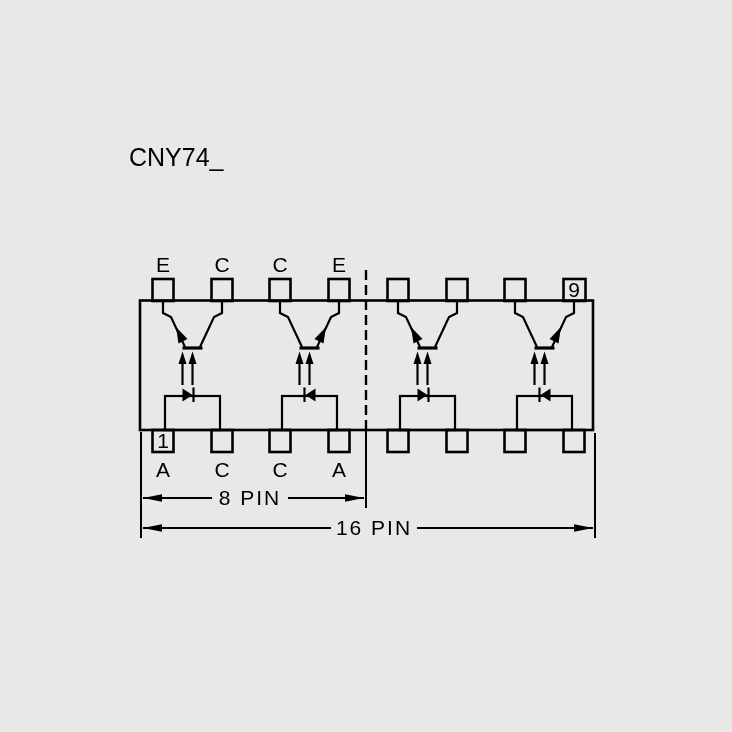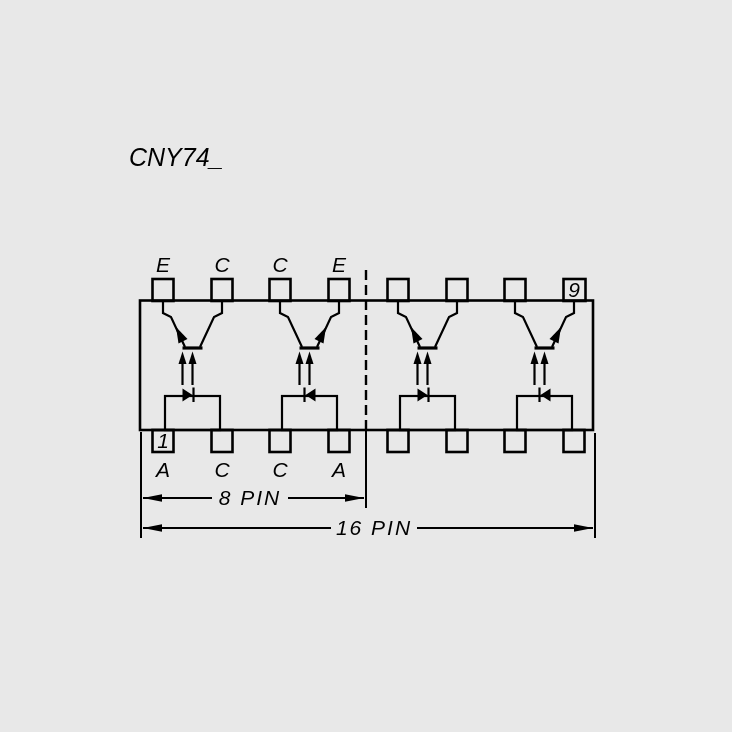--- a/index.html
+++ b/index.html
@@ -2,21 +2,21 @@
 <html style="--bg: #e8e8e8; --line: #000000;"><head>
 <meta charset="utf-8">
 <style>
   html,body{margin:0;padding:0;}
   body{
     width:732px;height:732px;
     background:var(--bg,#e8e8e8);
     font-family:"Liberation Sans",sans-serif;
     overflow:hidden;
   }
-  .canvas{position:relative;width:732px;height:597px;background:var(--bg,#e8e8e8);font-style:italic;}
+  .canvas{position:relative;width:732px;height:597px;background:var(--bg,#e8e8e8);}
   svg{display:block;}
   .ln{stroke:var(--line,#000);stroke-width:2.2;fill:none;}
   .outline{stroke:var(--line,#000);stroke-width:2.6;fill:none;}
   .thick{stroke:var(--line,#000);stroke-width:3.2;fill:none;}
   .dimln{stroke:var(--line,#000);stroke-width:2;fill:none;}
   .dash{stroke:var(--line,#000);stroke-width:2.4;fill:none;stroke-dasharray:10 5;}
   .fillshape{fill:var(--line,#000);stroke:none;}
   text{fill:var(--line,#000);}
   .title-text{font-size:25px;}
   .pin-label{font-size:21px;text-anchor:middle;}

